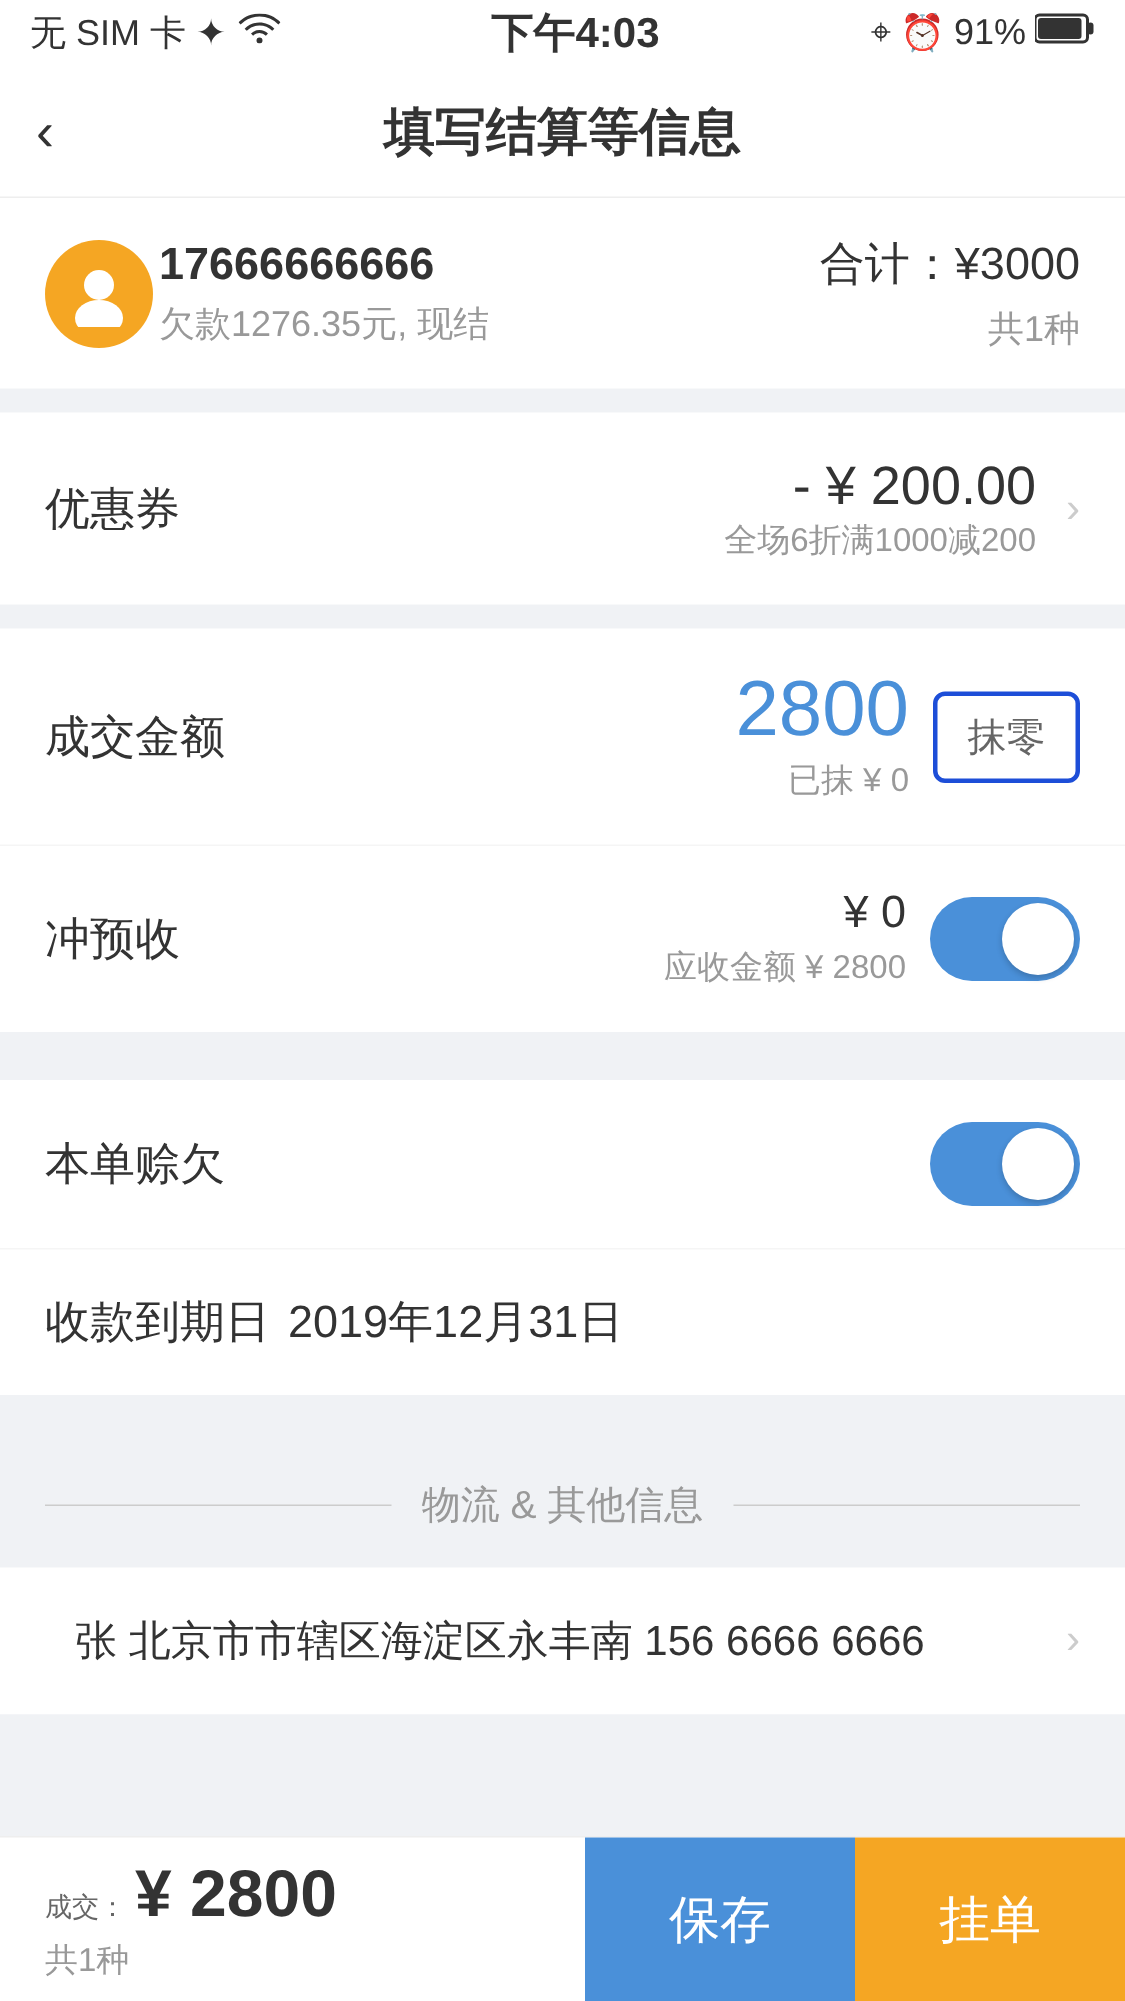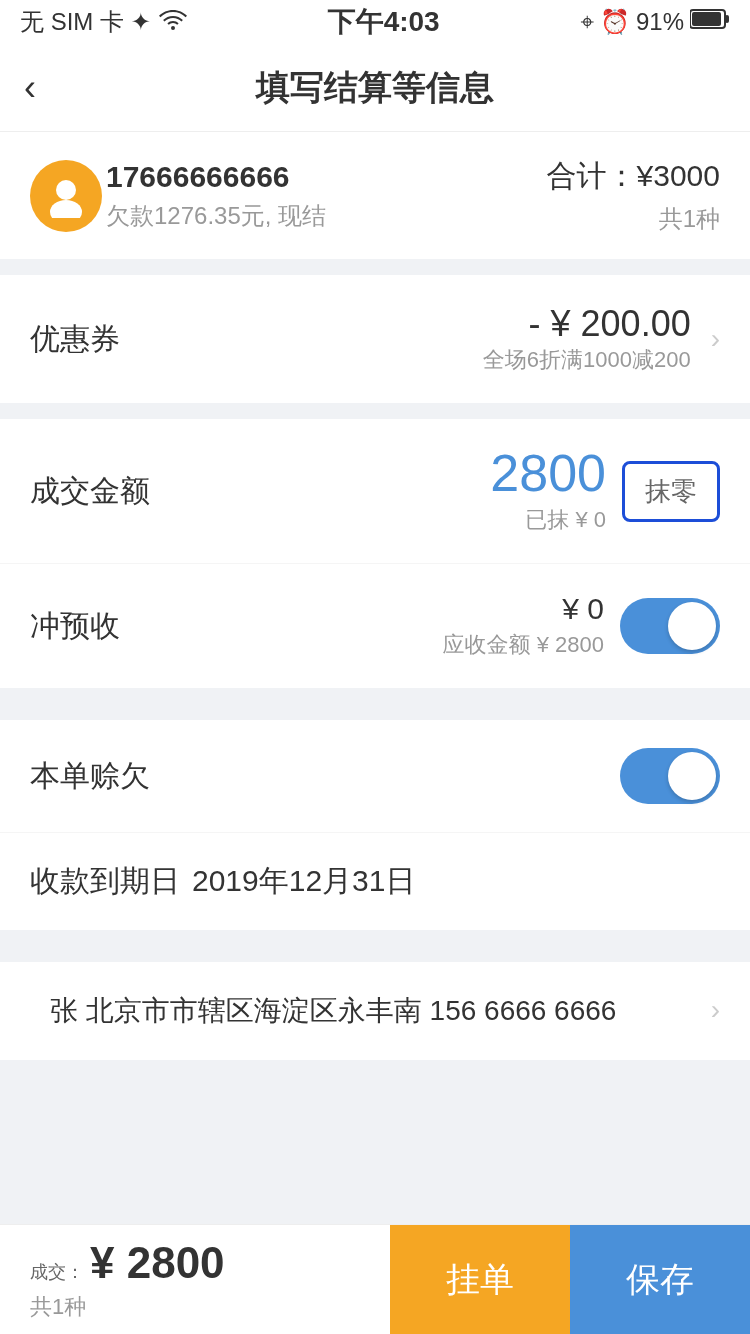--- a/index.html
+++ b/index.html
@@ -342,33 +342,38 @@
     <div class="form-row">
       <div style="display:flex; align-items:center; gap: 12px;">
         <span class="row-label">收款到期日</span>
         <span style="font-size:30px; color:#333;">2019年12月31日</span>
       </div>
     </div>
   </div>
 
   <div class="section-divider"></div>
 
+  <div class="logistics-divider">
+    <div class="divider-line"></div>
+    <span class="divider-text">物流 &amp; 其他信息</span>
+    <div class="divider-line"></div>
+  </div>
 
   <div class="address-row">
     <span class="address-content">张 北京市市辖区海淀区永丰南 156 6666 6666</span>
     <span class="address-arrow">›</span>
   </div>
 
   <div class="gray-area"></div>
 
 </div>
 
 <div class="bottom-bar">
   <div class="bottom-info">
     <div style="display:flex; align-items:baseline; gap:6px;">
       <span class="bottom-deal">成交：</span>
       <span class="bottom-amount">¥ 2800</span>
     </div>
     <div class="bottom-count">共1种</div>
   </div>
+  <div class="bottom-btn btn-save">保存</div>
   <div class="bottom-btn btn-hold">挂单</div>
-  <div class="bottom-btn btn-save">保存</div>
 </div>
 
 </body></html>

